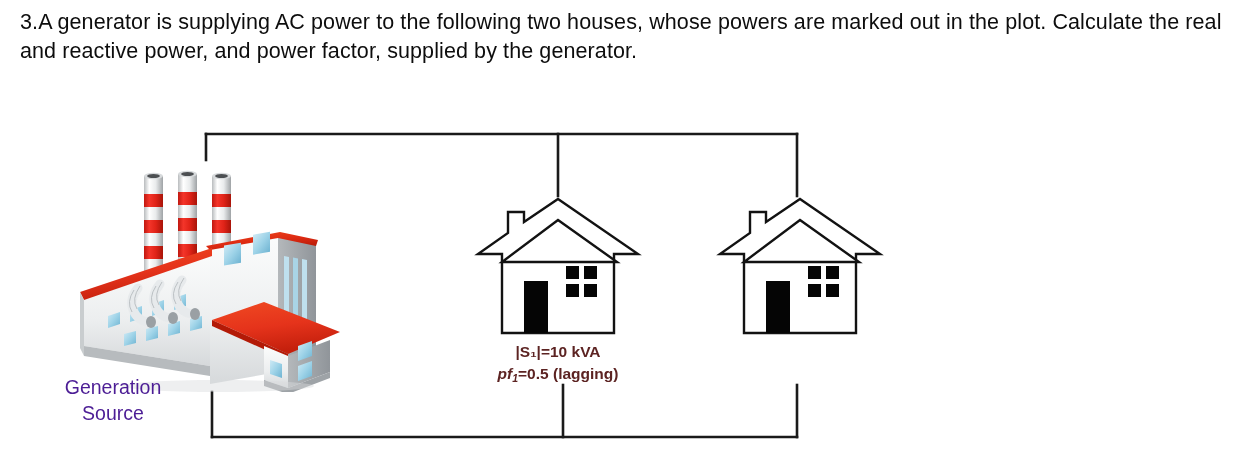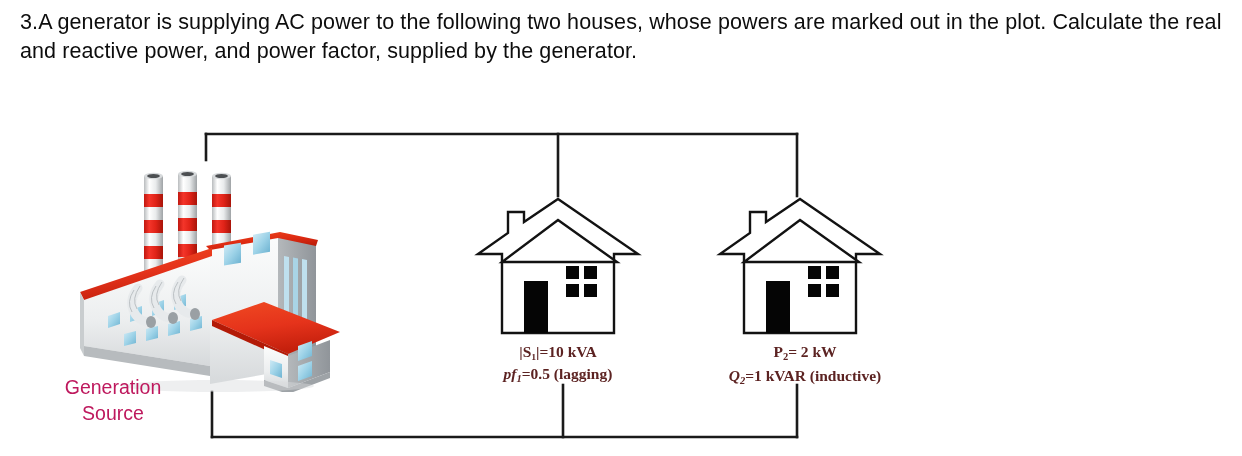--- a/index.html
+++ b/index.html
@@ -59,37 +59,37 @@
 
   #generation-source-label {
     position: absolute;
     left: 18px;
     top: 374px;
     width: 190px;
     text-align: center;
     font-family: "Liberation Sans", sans-serif;
     font-size: 19.5px;
     line-height: 26px;
-    color: #be185d;
+    color: #4c1d95;
     white-space: pre-line;
   }
 
   
   .house-group {
     position: absolute;
     top: 196px;
   }
   #house-1 { left: 472px; }
   #house-2 { left: 714px; }
   .house-svg { display: block; width: 172px; height: 145px; }
 
   .house-label {
     position: absolute;
     top: 341px;
-    font-family: Liberation Serif, serif;
+    font-family: Liberation Sans, sans-serif;
     font-size: 15.5px;
     font-weight: bold;
     color: #5c2322;
     text-align: center;
     line-height: 22px;
     white-space: nowrap;
   }
   #house-1-label { left: 443px; width: 230px; }
   #house-2-label { left: 688px; width: 234px; }
   .house-label .ln { display: block; }
@@ -303,18 +303,14 @@
       <rect x="52" y="85" width="24" height="52" fill="#050505"></rect>
       <g>
         <rect x="94" y="70" width="13" height="13" fill="#050505"></rect>
         <rect x="112" y="70" width="13" height="13" fill="#050505"></rect>
         <rect x="94" y="88" width="13" height="13" fill="#050505"></rect>
         <rect x="112" y="88" width="13" height="13" fill="#050505"></rect>
       </g>
     </svg>
   </div>
 
-  <div id="house-2-label" class="house-label">
-    <span class="ln"><span>P</span><sub>2</sub><span>= 2 kW</span></span>
-    <span class="ln"><i>Q</i><i><sub>2</sub></i><span>=1 kVAR (inductive)</span></span>
-  </div>
 
 </div>
 
 </body></html>

